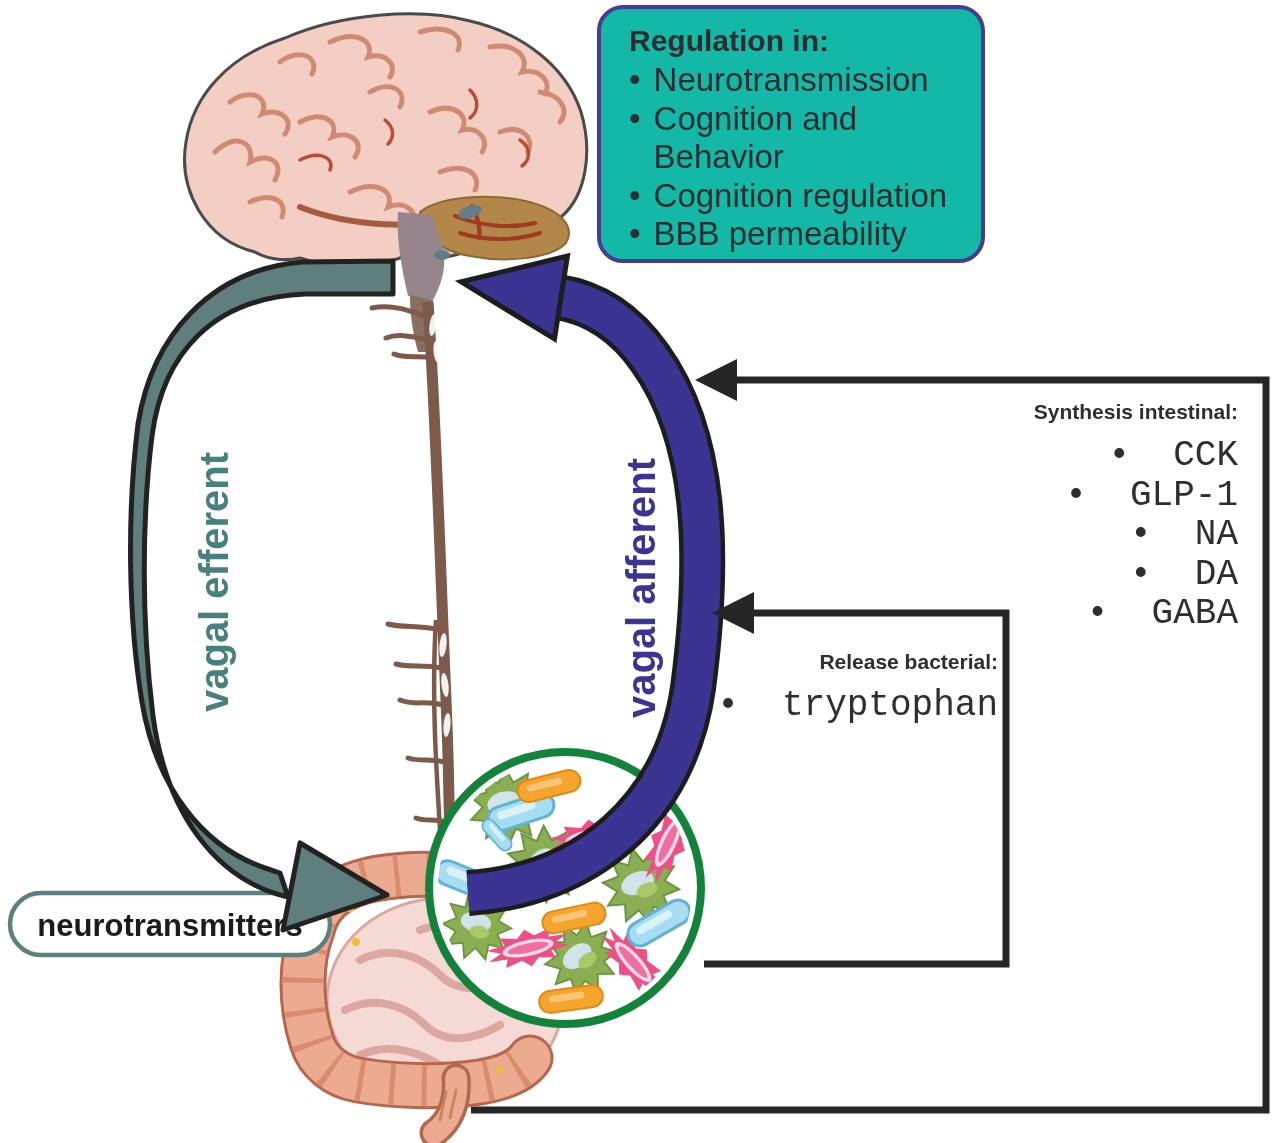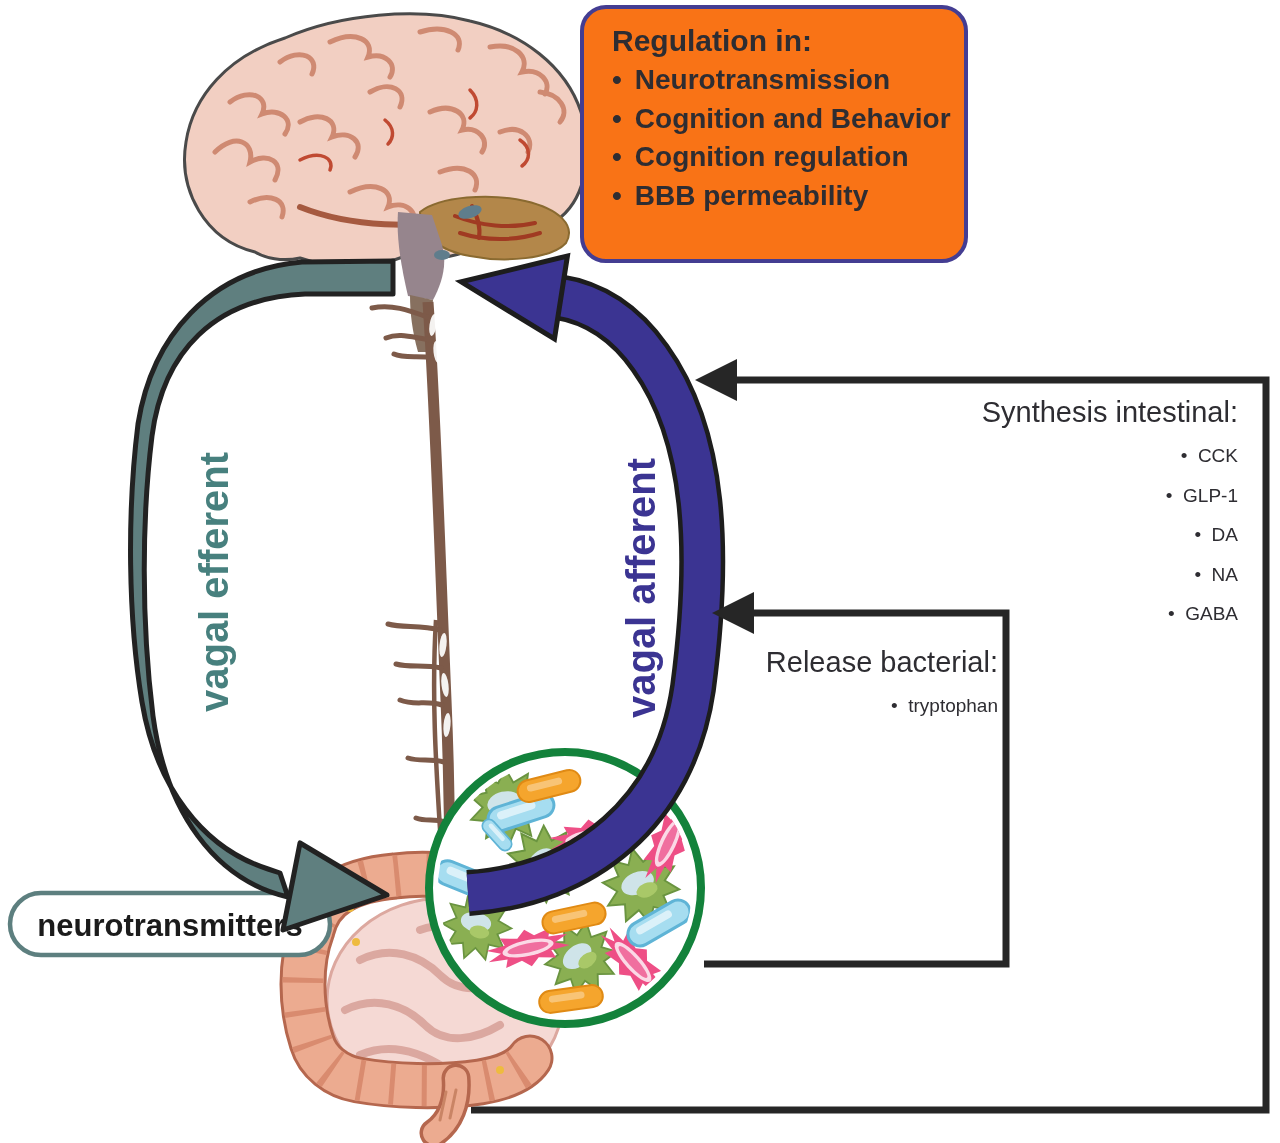--- a/index.html
+++ b/index.html
@@ -1,32 +1,32 @@
 <!DOCTYPE html>
 <html><head>
 <meta charset="utf-8">
 <style>
   html,body{margin:0;padding:0;background:#ffffff;}
   .canvas{position:relative;width:1280px;height:1143px;background:#ffffff;overflow:hidden;
           font-family:"Liberation Sans",sans-serif;color:#2e2d32;}
   svg.layer{position:absolute;left:0;top:0;width:1280px;height:1143px;}
   svg text{font-family:"Liberation Sans",sans-serif;}
 
-  .reg-box{position:absolute;left:580px;top:5px;width:388px;height:258px;box-sizing:border-box;
-           background:#f97316;border:4px solid #443d92;border-radius:26px;
+  .reg-box{position:absolute;left:597px;top:5px;width:388px;height:258px;box-sizing:border-box;
+           background:#14b8a6;border:4px solid #443d92;border-radius:26px;
            padding:12px 6px 8px 28px;}
   .reg-title{font-size:30px;font-weight:bold;line-height:40px;}
-  .reg-item{font-size:28px;line-height:38.5px;display:flex;gap:13px;font-weight:bold;}
+  .reg-item{font-size:33px;line-height:38.5px;display:flex;gap:13px;}
   .reg-item::before{content:"\2022";}
 
   .side-list{position:absolute;text-align:right;}
   .syn-block{top:394px;right:42px;}
   .rel-block{top:628px;right:282px;margin-top:16px;}
-  .list-title{font-size:29px;font-weight:normal;line-height:36px;margin-bottom:6px;}
-  .list-item{font-size:19px;line-height:39.5px;}
+  .list-title{font-size:21px;font-weight:bold;line-height:36px;margin-bottom:6px;}
+  .list-item{font-size:36px;line-height:39.5px;font-family:Liberation Mono, monospace;}
   .list-item::before{content:"\2022\00a0\00a0";}
 </style>
 </head>
 <body>
 
 <div class="canvas">
 
   <svg class="layer" viewBox="0 0 1280 1143">
     <defs>
       <path id="star10" d="M30,0 L18.1,5.9 L24.3,17.6 L11.2,15.4 L9.3,28.5 L0,19 L-9.3,28.5 L-11.2,15.4 L-24.3,17.6 L-18.1,5.9 L-30,0 L-18.1,-5.9 L-24.3,-17.6 L-11.2,-15.4 L-9.3,-28.5 L0,-19 L9.3,-28.5 L11.2,-15.4 L24.3,-17.6 L18.1,-5.9 Z"></path>
@@ -220,22 +220,22 @@
       </div>
     <div class="reg-item">
         <span>BBB permeability</span>
       </div>
   </div>
 
   <div class="side-list syn-block">
     <div class="list-title">Synthesis intestinal:</div>
     <div class="list-item">CCK</div>
     <div class="list-item">GLP-1</div>
+    <div class="list-item">NA</div>
     <div class="list-item">DA</div>
-    <div class="list-item">NA</div>
     <div class="list-item">GABA</div>
   </div>
 
   <div class="side-list rel-block">
     <div class="list-title">Release bacterial:</div>
     <div class="list-item">tryptophan</div>
   </div>
 
 </div>
 

